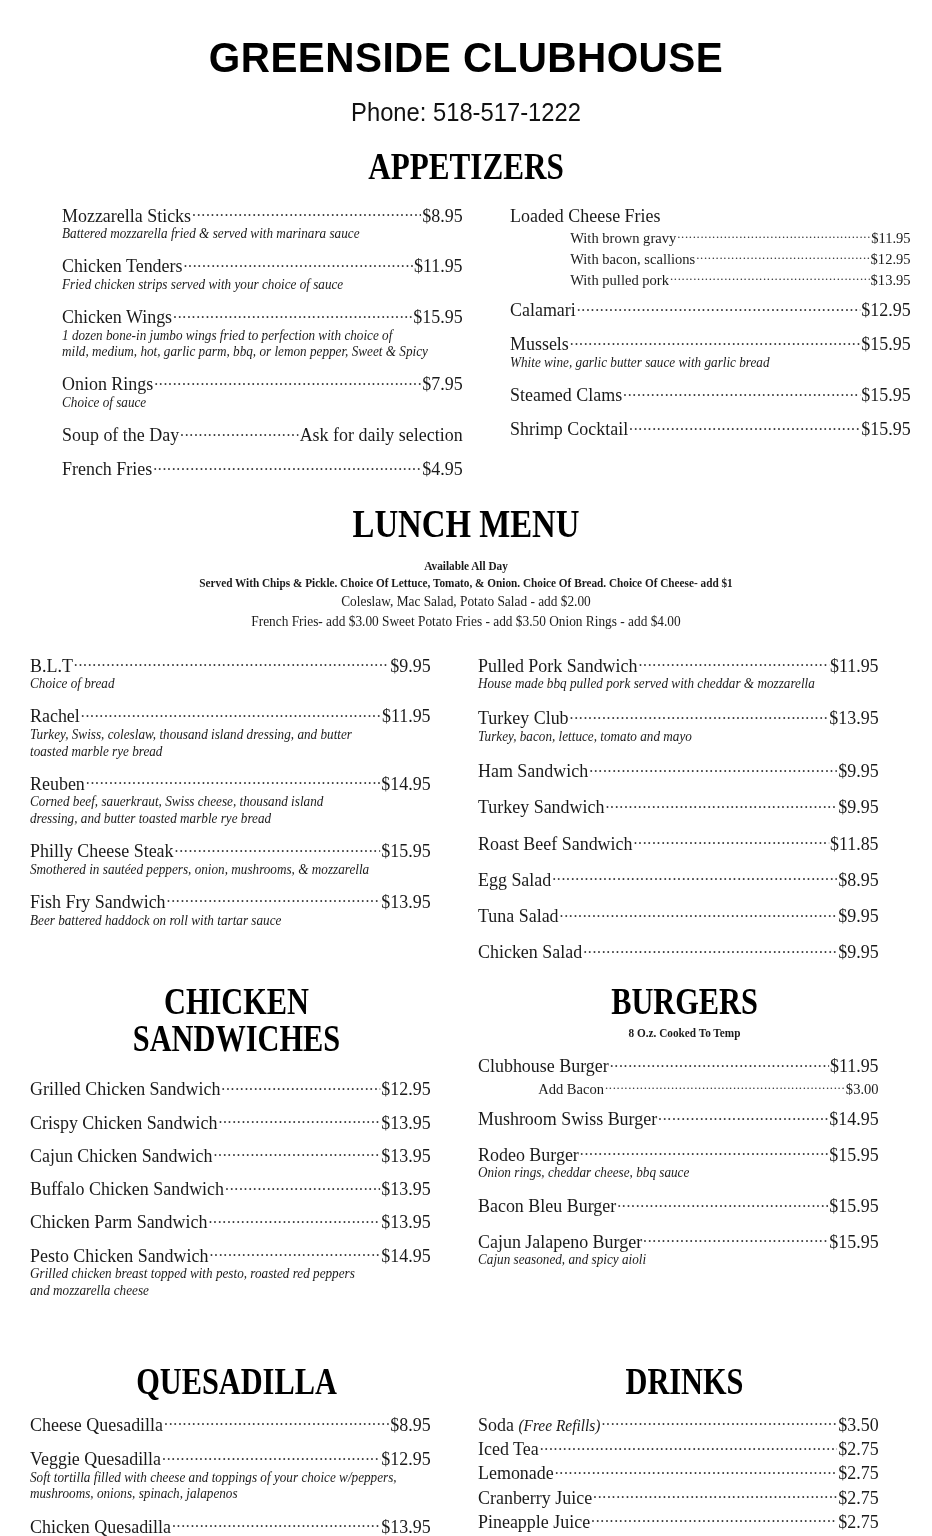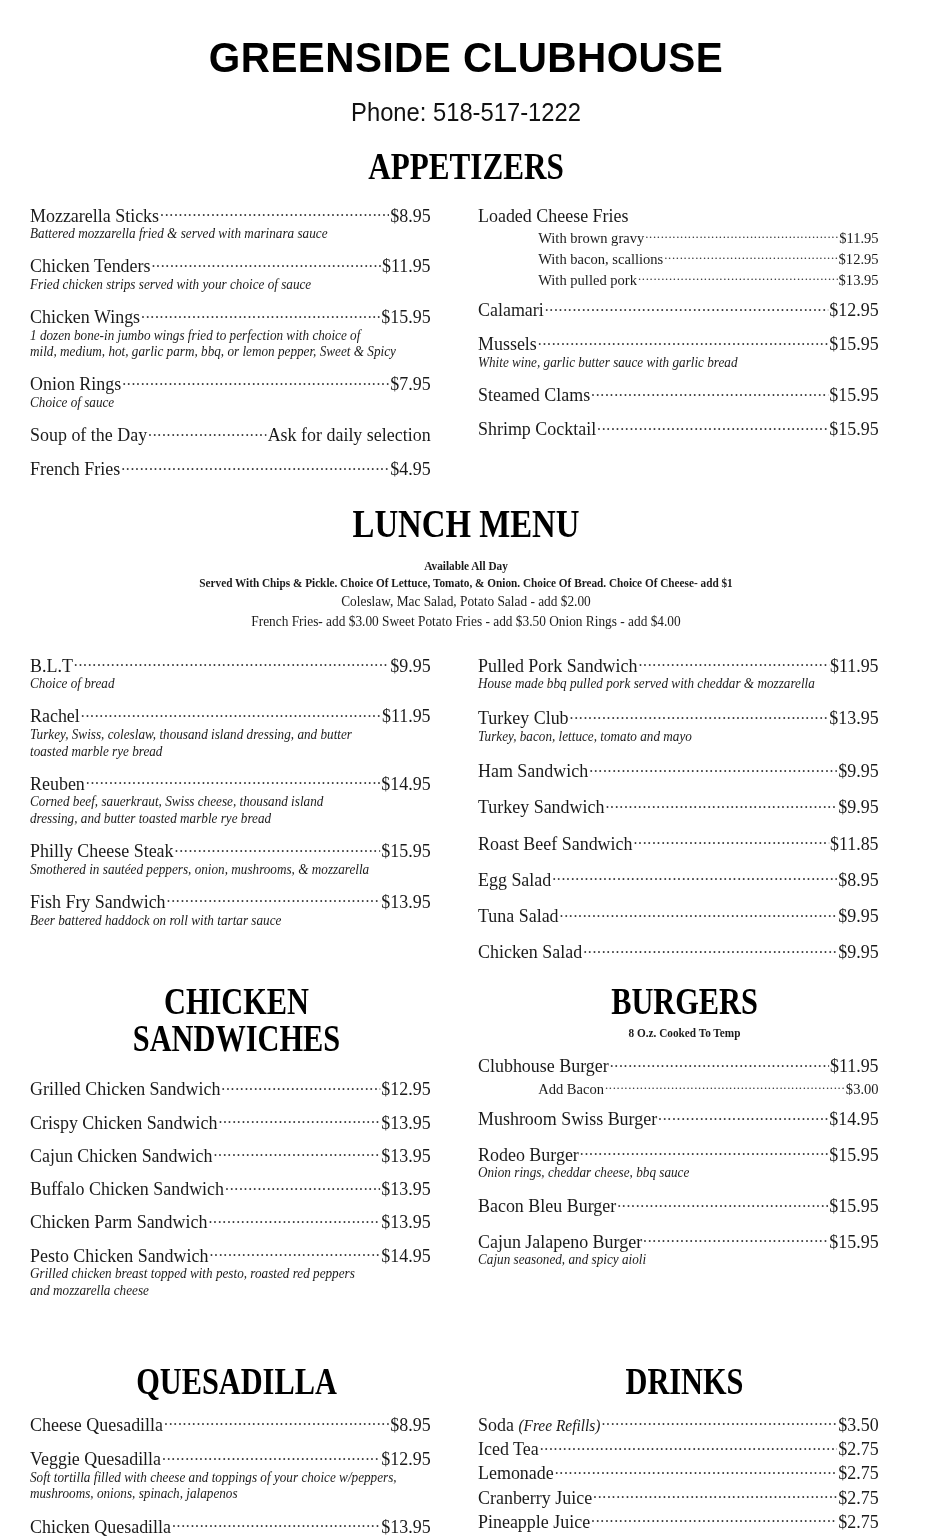--- a/index.html
+++ b/index.html
@@ -136,21 +136,21 @@
 </head>
 <body>
 
 <div class="page">
 
   <div class="brand-title">GREENSIDE CLUBHOUSE</div>
   <div class="brand-phone">Phone: 518-517-1222</div>
 
   <div class="sec-head xl" style="padding-top:22px;">APPETIZERS</div>
 
-  <div class="cols" style="padding-top:18px;">
+  <div class="cols" style="padding-top:18px;margin-left:32px;">
     <div class="col">
       <div id="app-left">
           <div class="item">
             <span class="nm">Mozzarella Sticks</span>
             <span class="lead"></span>
             <span class="pr">$8.95</span>
           </div>
           <div class="desc">Battered mozzarella fried &amp; served with marinara sauce</div>
           <div style="height: 11px;"></div>
           <div class="item">

